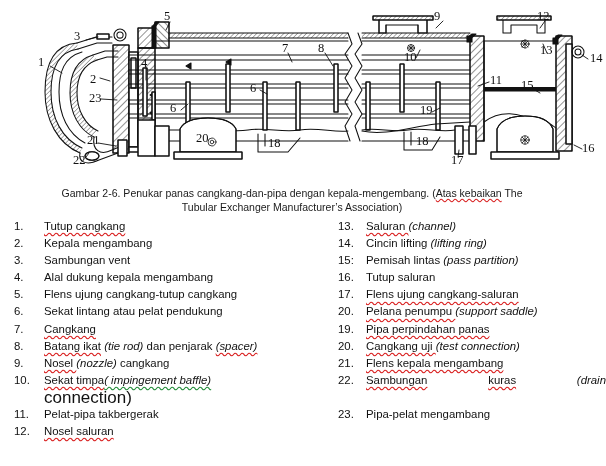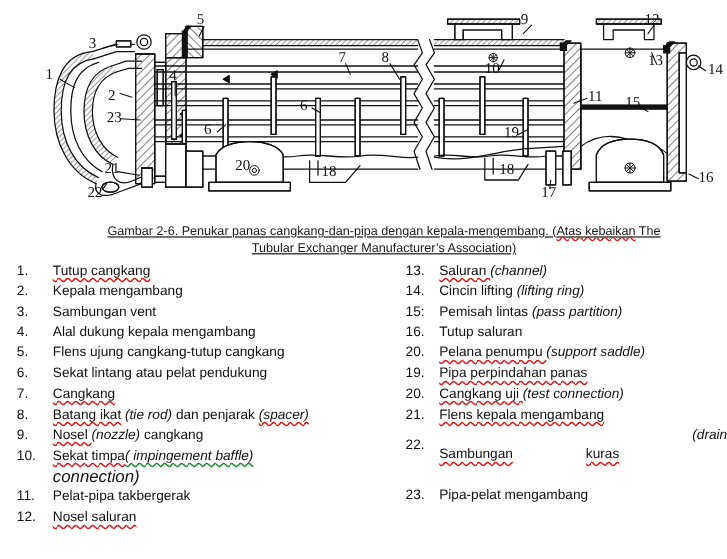--- a/index.html
+++ b/index.html
@@ -12,25 +12,24 @@
     position:relative;
   }
   .page{position:relative;width:606px;height:466px;}
 
   
   .figure{position:relative;width:606px;height:182px;}
   .figure svg{display:block;}
 
   
   .caption{
-    position:absolute;left:64px;top:186px;width:512px;
+    position:absolute;left:36px;top:186px;width:512px;
     text-align:center;
     font-size:10.5px;line-height:14px;
     color:#1a1a1a;
-    text-decoration:underline;
   }
   .caption .sq-red{
     text-decoration:underline wavy #d81b1b;
     text-decoration-skip-ink:none;
     text-underline-offset:1px;
   }
 
   
   .legend{position:absolute;left:0;top:218px;width:606px;height:248px;}
   .col{position:absolute;top:0;}
@@ -48,33 +47,31 @@
   .num{
     flex:0 0 auto;
     text-align:left;
     margin-right:6px;
   }
   .col-left .num{width:24px;}
   .col-right .num{width:22px;margin-left:15px;}
   .txt{flex:1 1 auto;}
 
   .cont{
-    font-size:14px;line-height:17.1px;
-    font-style:italic;
+    font-size:17px;line-height:17.1px;
     padding-left:30px;
   }
 
   .it{font-style:italic;}
 
   
   .red{
     text-decoration:underline wavy #d81b1b;
     text-decoration-skip-ink:none;
     text-underline-offset:1.5px;
-    margin-top:16px;
   }
   .green{
     text-decoration:underline wavy #1f8a36;
     text-decoration-skip-ink:none;
     text-underline-offset:1.5px;
   }
   .justify-row{
     display:flex;
     align-items:center;
     font-size:11.4px;line-height:17.1px;
@@ -434,20 +431,24 @@
       </div>
       <div class="item">
         <span class="num">15:</span>
         <span class="txt"><span>Pemisah lintas </span><span class="it">(pass partition)</span></span>
       </div>
       <div class="item">
         <span class="num">16.</span>
         <span class="txt">Tutup saluran</span>
       </div>
       <div class="item">
+        <span class="num">17.</span>
+        <span class="txt"><span class="red">Flens ujung cangkang-saluran</span></span>
+      </div>
+      <div class="item">
         <span class="num">20.</span>
         <span class="txt"><span class="red">Pelana penumpu </span><span class="it">(support saddle)</span></span>
       </div>
       <div class="item">
         <span class="num">19.</span>
         <span class="txt"><span class="red">Pipa perpindahan panas</span></span>
       </div>
       <div class="item">
         <span class="num">20.</span>
         <span class="txt"><span class="red">Cangkang uji </span><span class="it">(test connection)</span></span>

